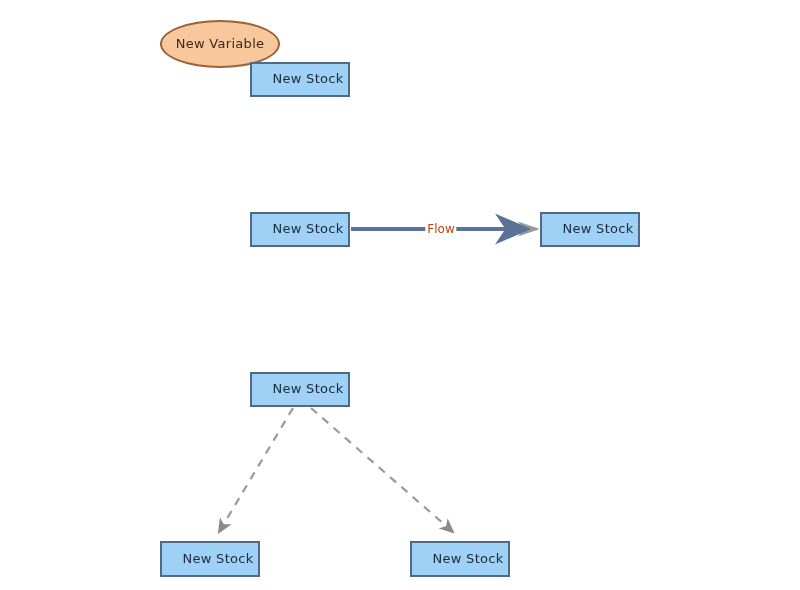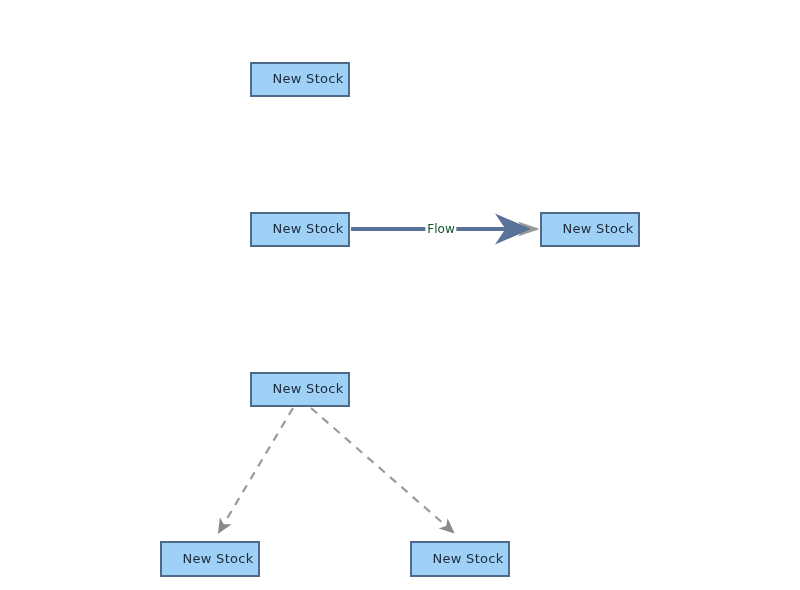--- a/index.html
+++ b/index.html
@@ -47,21 +47,21 @@
     background: #f8c79c;
     border: 2px solid #9c6239;
     border-radius: 50%;
     color: #3a2a18;
     font-size: 13px;
     letter-spacing: 0.3px;
   }
   .edge-label {
     position: absolute;
     font-size: 12px;
-    color: #14532d;
+    color: #c2410c;
     background: #ffffff;
     padding: 0 2px;
     white-space: nowrap;
   }
 </style>
 </head>
 <body>
 
 <div id="canvas">
 
@@ -82,20 +82,23 @@
       <line x1="462" y1="229" x2="537" y2="229" stroke="#9a9a9a" stroke-width="2.4" marker-end="url(#arrow-flow-ghost)"></line>
       <line x1="351" y1="229" x2="527" y2="229" stroke="#5b7298" stroke-width="4" marker-end="url(#arrow-flow)"></line>
     </g>
 
     <line x1="293" y1="408" x2="219" y2="532" stroke="#9a9a9a" stroke-width="2.2" stroke-dasharray="8 7" marker-end="url(#arrow-dep)"></line>
     <line x1="311" y1="408" x2="453" y2="532" stroke="#9a9a9a" stroke-width="2.2" stroke-dasharray="8 7" marker-end="url(#arrow-dep)"></line>
   </svg>
 
   <div class="edge-label" id="flow-label" style="left: 441px; top: 229px; transform: translate(-50%, -50%);">Flow</div>
 
+  <div class="node variable" id="node-variable-1" style="left: 160px; top: 20px; width: 120px; height: 48px; z-index: 1;">
+    <span>New Variable</span>
+  </div>
 
   <div class="node stock" id="node-stock-top" style="left: 250px; top: 62px; width: 100px; height: 35px; z-index: 2;">
     <span>New Stock</span>
   </div>
 
   <div class="node stock" id="node-stock-flow-source" style="left: 250px; top: 212px; width: 100px; height: 35px;">
     <span>New Stock</span>
   </div>
 
   <div class="node stock" id="node-stock-flow-target" style="left: 540px; top: 212px; width: 100px; height: 35px;">

